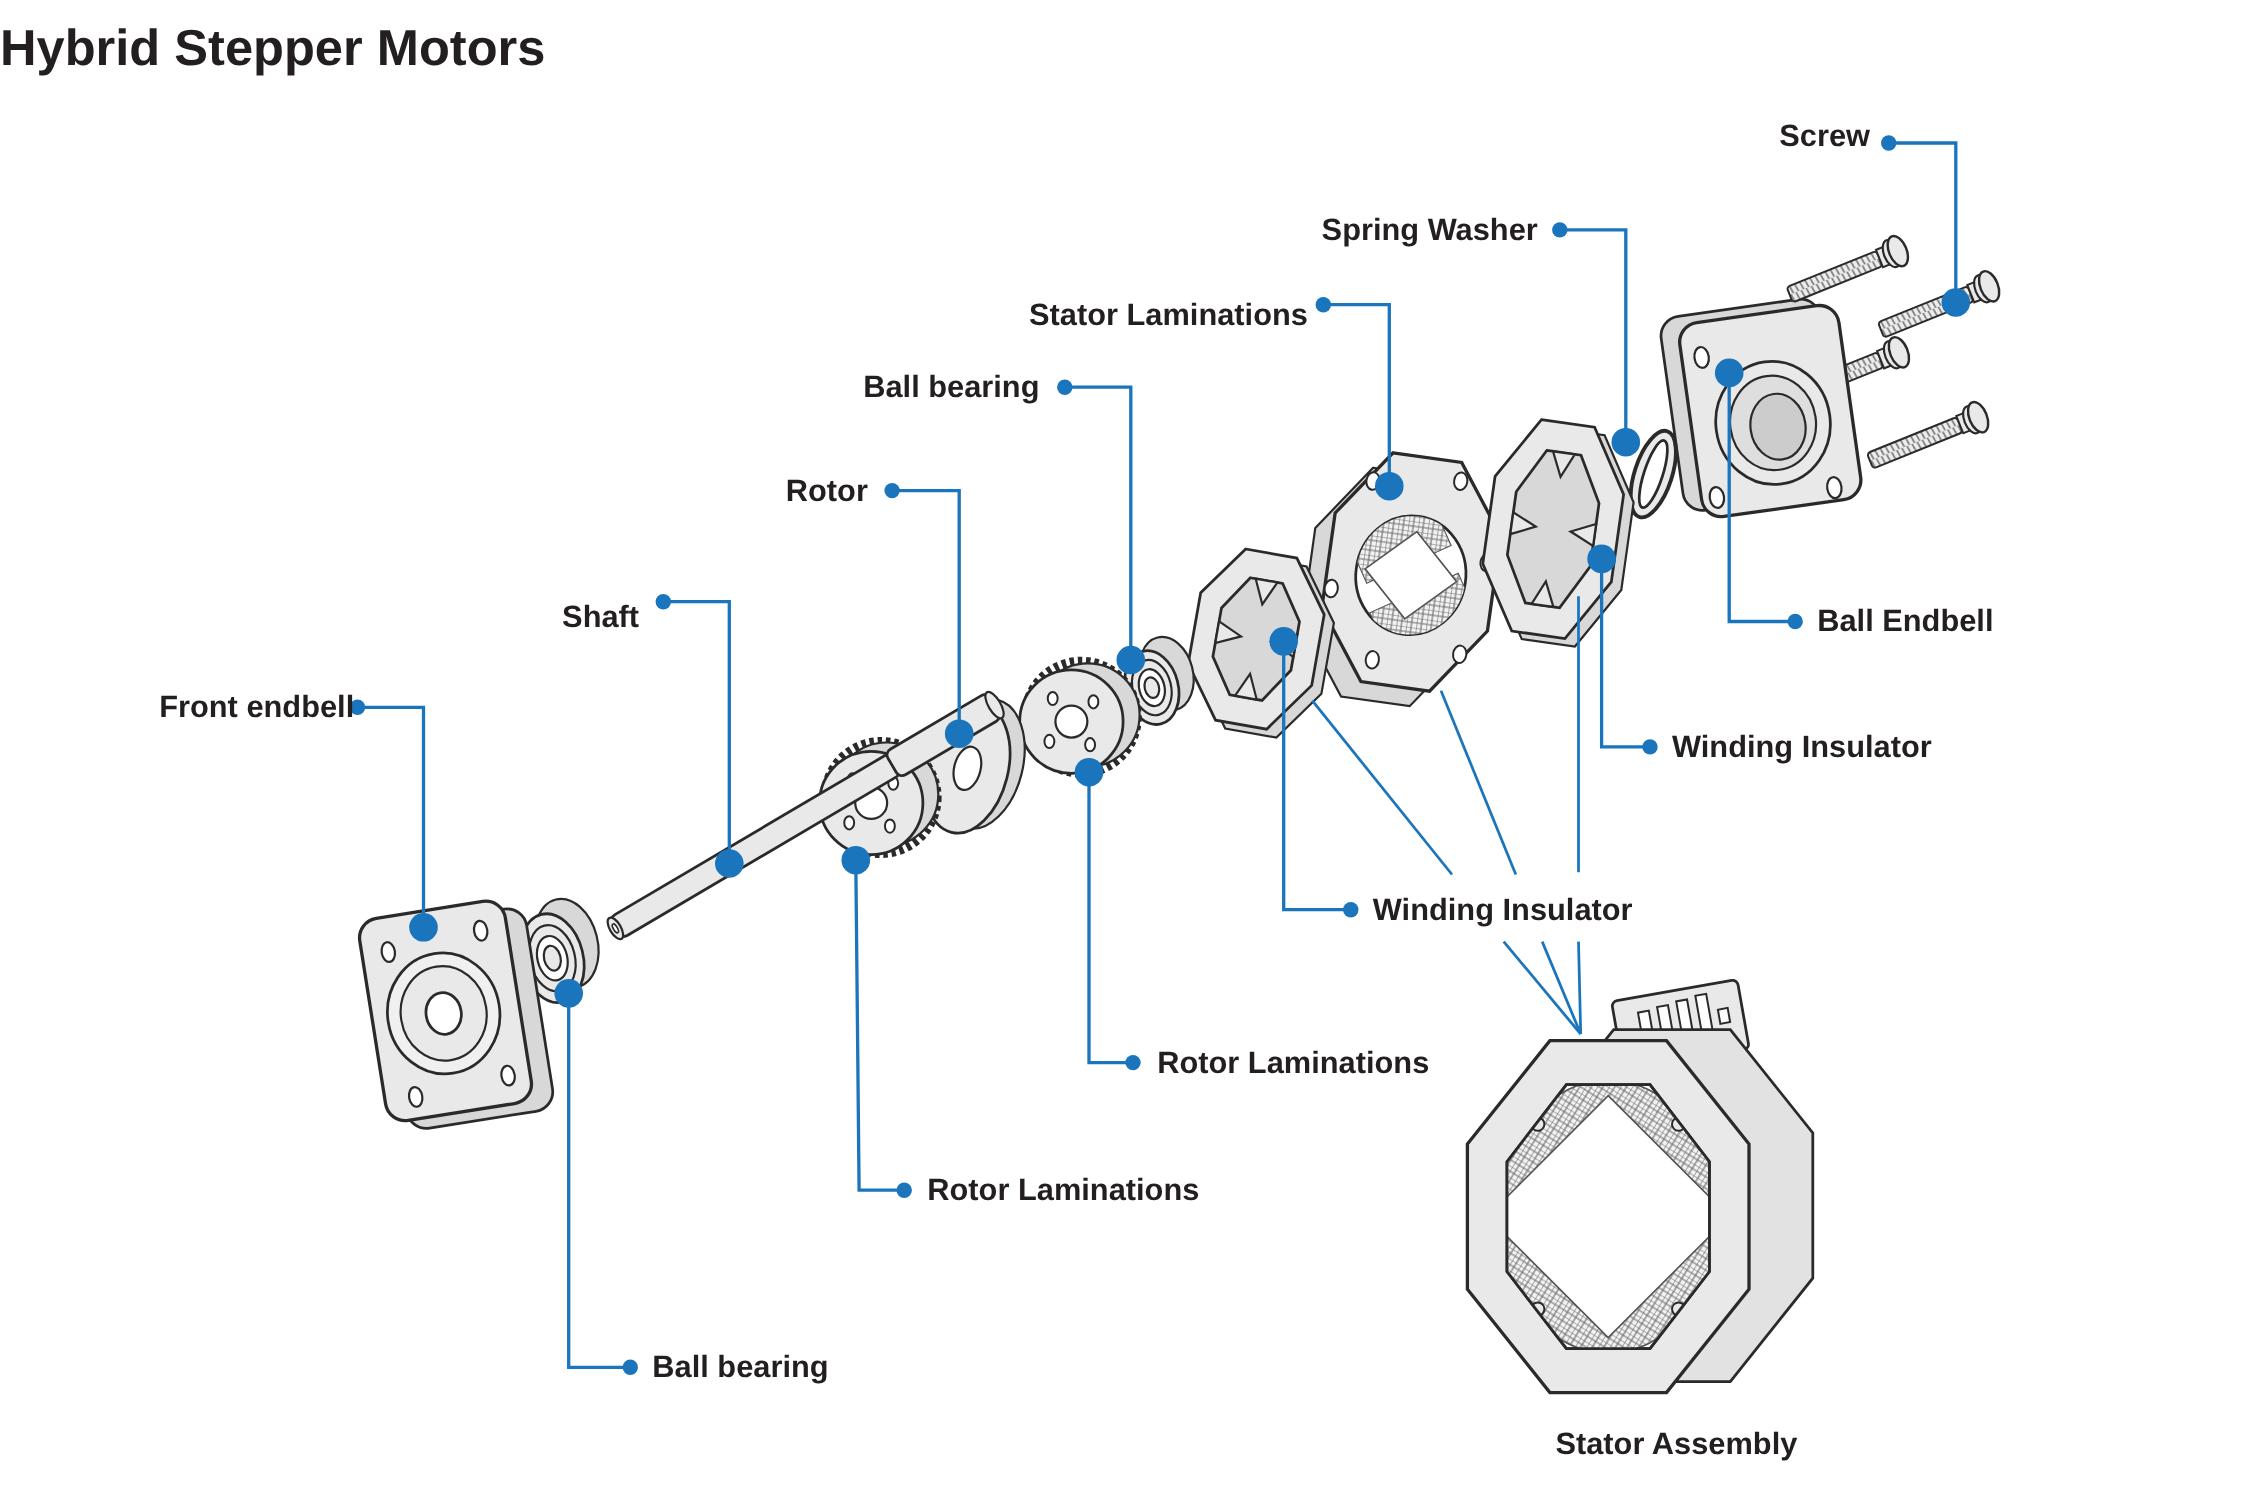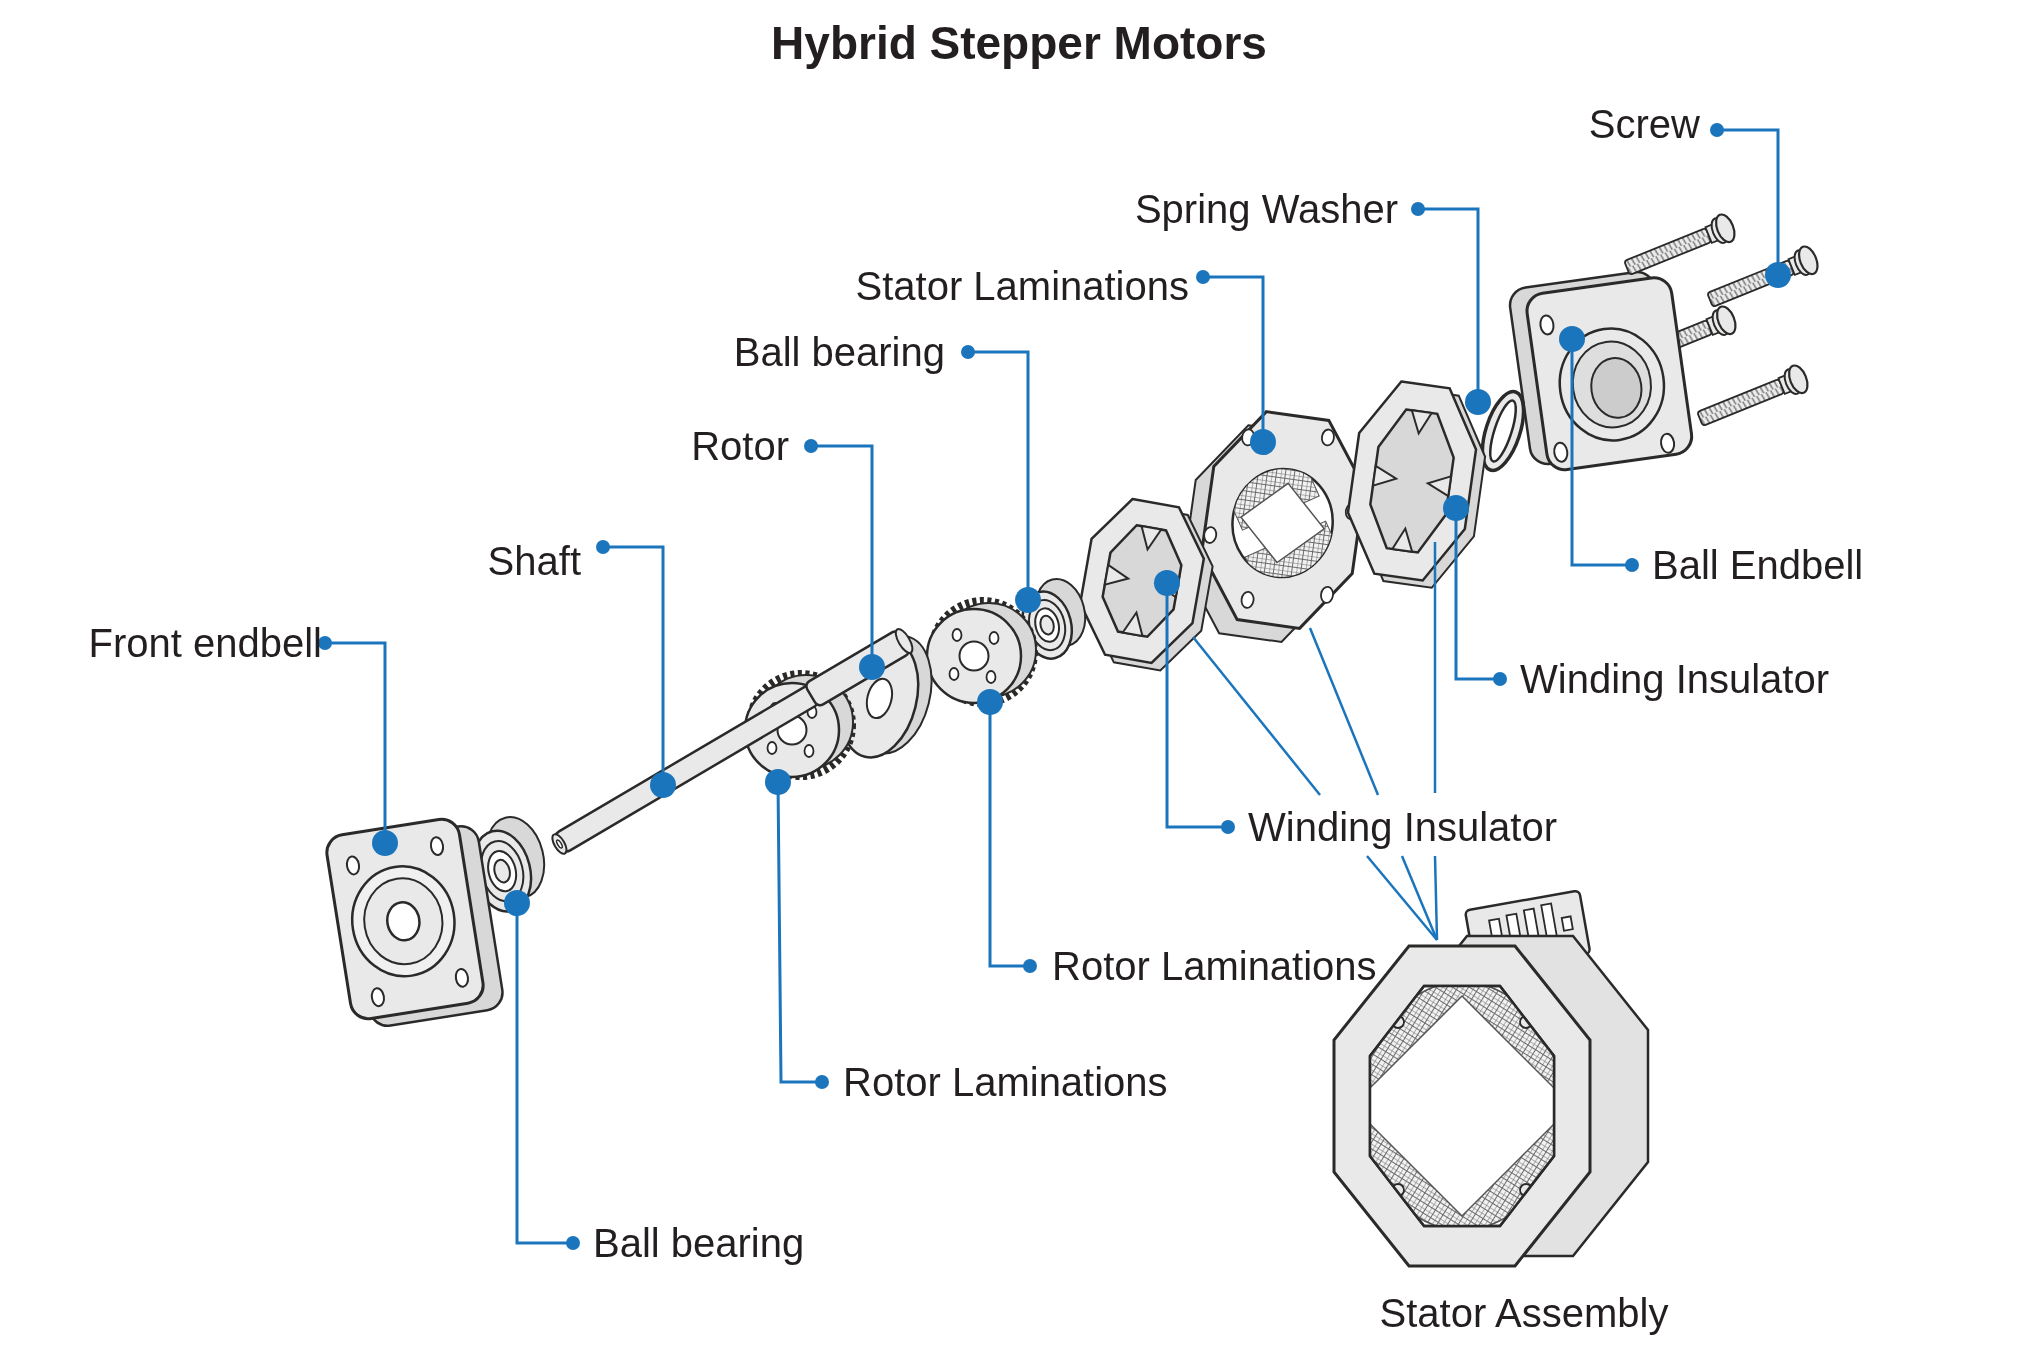--- a/index.html
+++ b/index.html
@@ -10,25 +10,25 @@
     --part-dark:#d8d8d8;
     --bg:#ffffff;
   }
   html,body{margin:0;padding:0;background:#fff;}
   #stage{
     position:relative;width:2038px;height:1371px;background:var(--bg);
     font-family:"Liberation Sans",sans-serif;overflow:hidden;
   }
   #diagram{position:absolute;left:0;top:0;}
   .title{
-    position:absolute;left:0;right:0;top:16px;text-align:center;
+    position:absolute;left:0;right:0;top:16px;text-align:left;
     font-size:46px;font-weight:bold;color:var(--ink);
   }
   .lbl{
-    position:absolute;font-size:40px;font-weight:normal;color:var(--ink);
+    position:absolute;font-size:28px;font-weight:bold;color:var(--ink);
     white-space:nowrap;line-height:32px;
   }
   .center-x{transform:translateX(-50%);}
 </style>
 </head>
 <body>
 
 <div id="stage">
 
   <svg id="diagram" width="2038" height="1371" viewBox="0 0 2038 1371">

